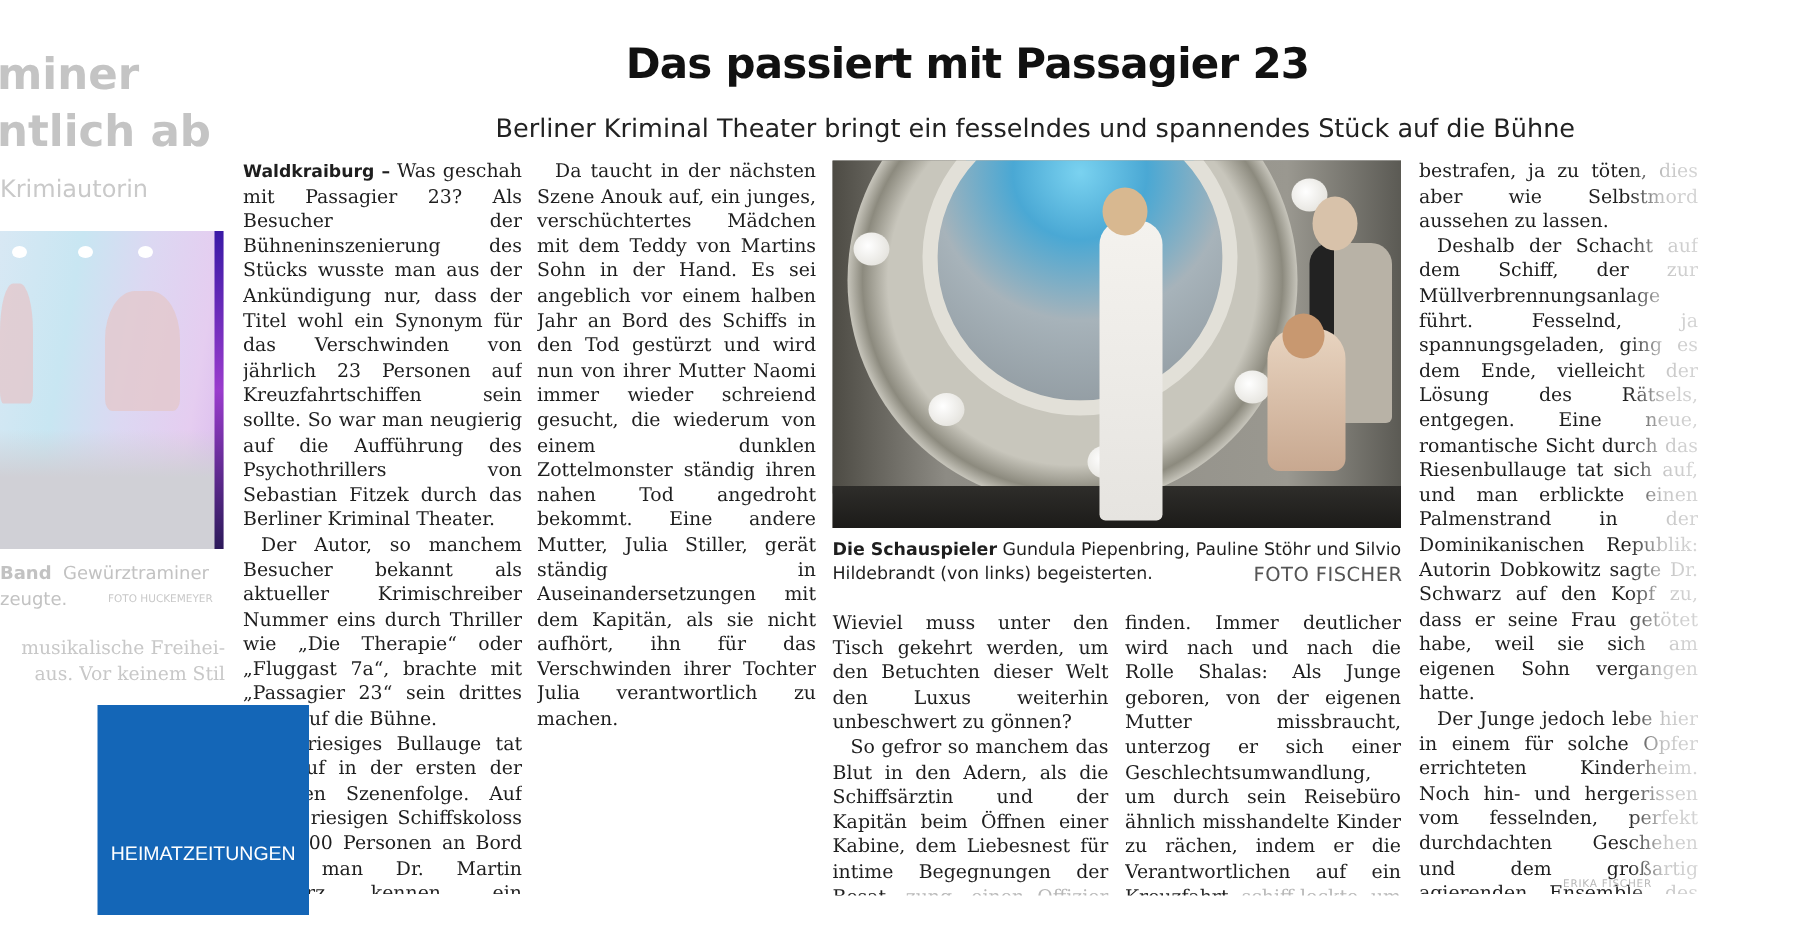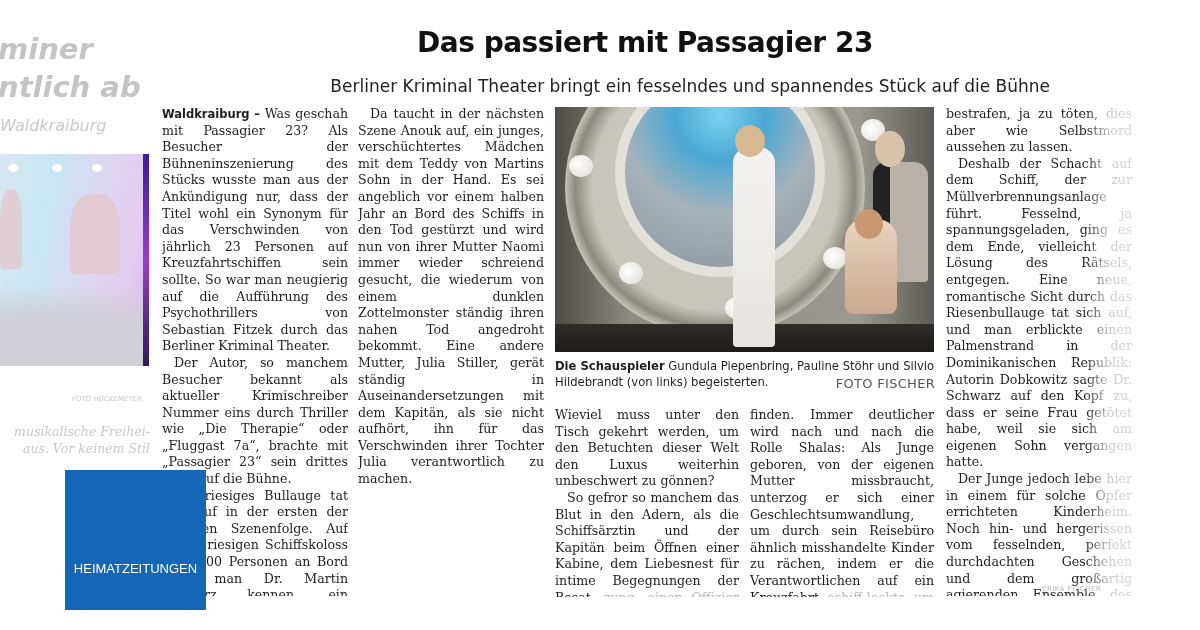--- a/index.html
+++ b/index.html
@@ -1,20 +1,20 @@
 <!DOCTYPE html>
 <html><head>
 <meta charset="utf-8">
 <style>
   * { box-sizing: border-box; margin: 0; padding: 0; }
   html, body { width: 1200px; height: 630px; overflow: hidden; background: #ffffff; }
   body { position: relative; font-family: "DejaVu Serif", serif; color: #1a1a1a; }
 
   
-  .ghost { position: absolute; left: 0; top: 0; width: 150px; height: 456px; overflow: hidden; font-style: italic; }
+  .ghost { position: absolute; left: 0; top: 0; width: 150px; height: 456px; overflow: hidden; }
   .ghost-head { position: absolute; left: -2px; top: 30px; font-family: "DejaVu Sans", sans-serif; font-weight: bold; font-size: 29px; line-height: 38px; color: #c4c4c4; white-space: nowrap; }
   .ghost-author { position: absolute; left: 0; top: 116px; font-family: "DejaVu Sans", sans-serif; font-size: 16px; color: #c9c9c9; white-space: nowrap; }
   .ghost-photo { position: absolute; left: 0; top: 154px; width: 149px; height: 212px;
     background: linear-gradient(100deg, #d8e8f4 0%, #c8e6f2 30%, #dcd8f2 55%, #e5cdf0 80%, #d8b6ee 100%); }
   .ghost-photo .stripe { position: absolute; right: 0; top: 0; width: 6px; height: 100%; background: linear-gradient(#3a1aa6, #9a3ccd 50%, #2c1a5a); }
   .ghost-photo .light { position: absolute; top: 10px; width: 10px; height: 8px; border-radius: 50%; background: #ffffff; }
   .ghost-photo .crowd { position: absolute; left: 0; bottom: 0; width: 100%; height: 80px; background: linear-gradient(transparent, #d0d0d6 40%); }
   .ghost-photo .musician { position: absolute; border-radius: 40% 40% 10% 10%; background: #e4c8cc; opacity: .8; }
   .ghost-caption { position: absolute; left: 0; top: 374px; font-family: "DejaVu Sans", sans-serif; font-size: 12px; line-height: 17px; color: #c2c2c2; white-space: nowrap; }
   .ghost-caption b { font-weight: bold; }
@@ -63,29 +63,33 @@
   .author { position: absolute; left: 1042px; top: 585px; font-family: "DejaVu Sans", sans-serif; font-size: 7px; letter-spacing: 0.5px; color: #b8b8b8; }
 </style>
 </head>
 <body>
 
 <div class="ghost">
   <div class="ghost-head">
     <div>miner</div>
     <div>ntlich ab</div>
   </div>
-  <div class="ghost-author">Waldkraiburg</div>
+  <div class="ghost-author">Krimiautorin</div>
   <div class="ghost-photo">
     <span class="light" style="left:8px"></span>
     <span class="light" style="left:52px"></span>
     <span class="light" style="left:92px"></span>
     <span class="musician" style="left:0;top:35px;width:22px;height:80px"></span>
     <span class="musician" style="left:70px;top:40px;width:50px;height:80px"></span>
     <span class="crowd"></span>
     <span class="stripe"></span>
+  </div>
+  <div class="ghost-caption">
+    <div><b>Band</b>&nbsp;&nbsp;<span>Gewürztraminer</span></div>
+    <div>zeugte.</div>
   </div>
   <div class="ghost-credit">FOTO HUCKEMEYER</div>
   <div class="ghost-body">
     <div>musikalische Freihei-</div>
     <div>aus. Vor keinem Stil</div>
     <div>Halt gemacht. Und vor</div>
     <div>Liebe erst</div>
     <div>Ode ans W</div>
     <div>als klas</div>
     <div>it. Neben</div>

